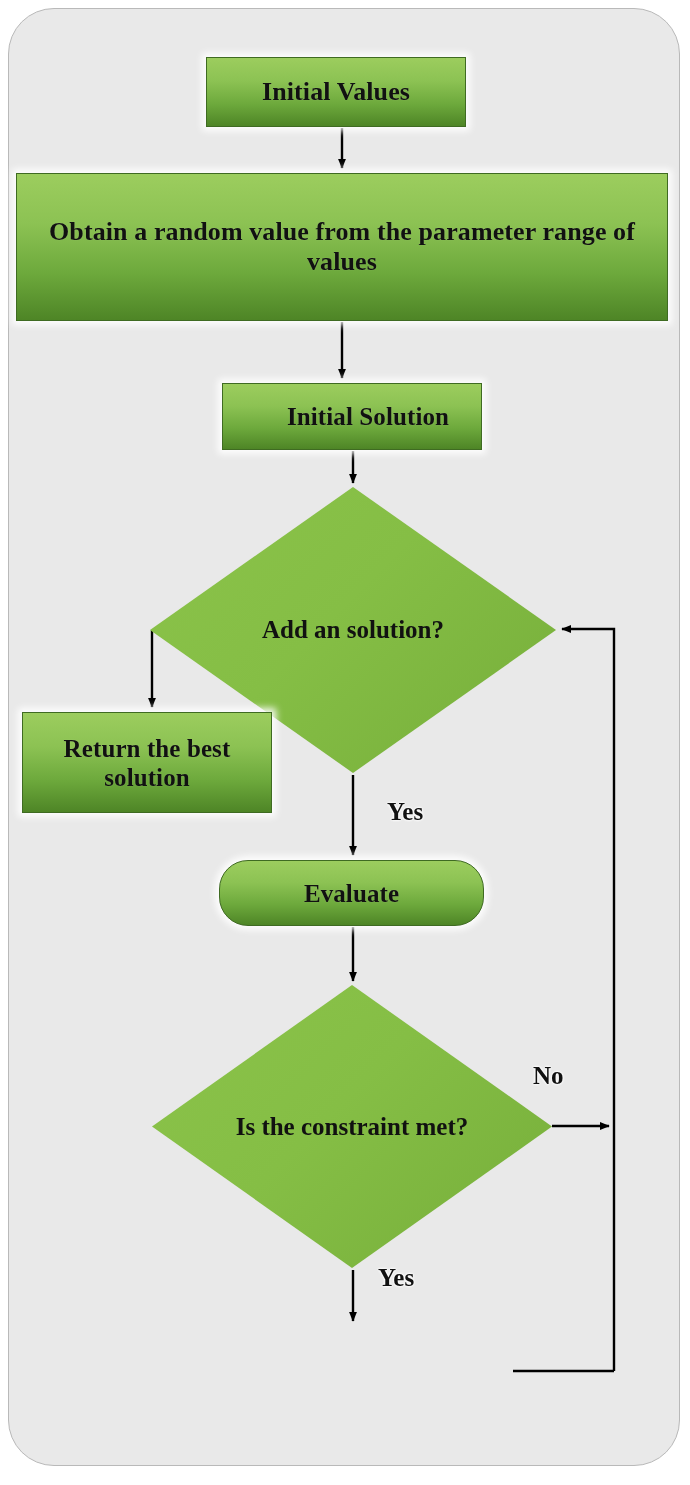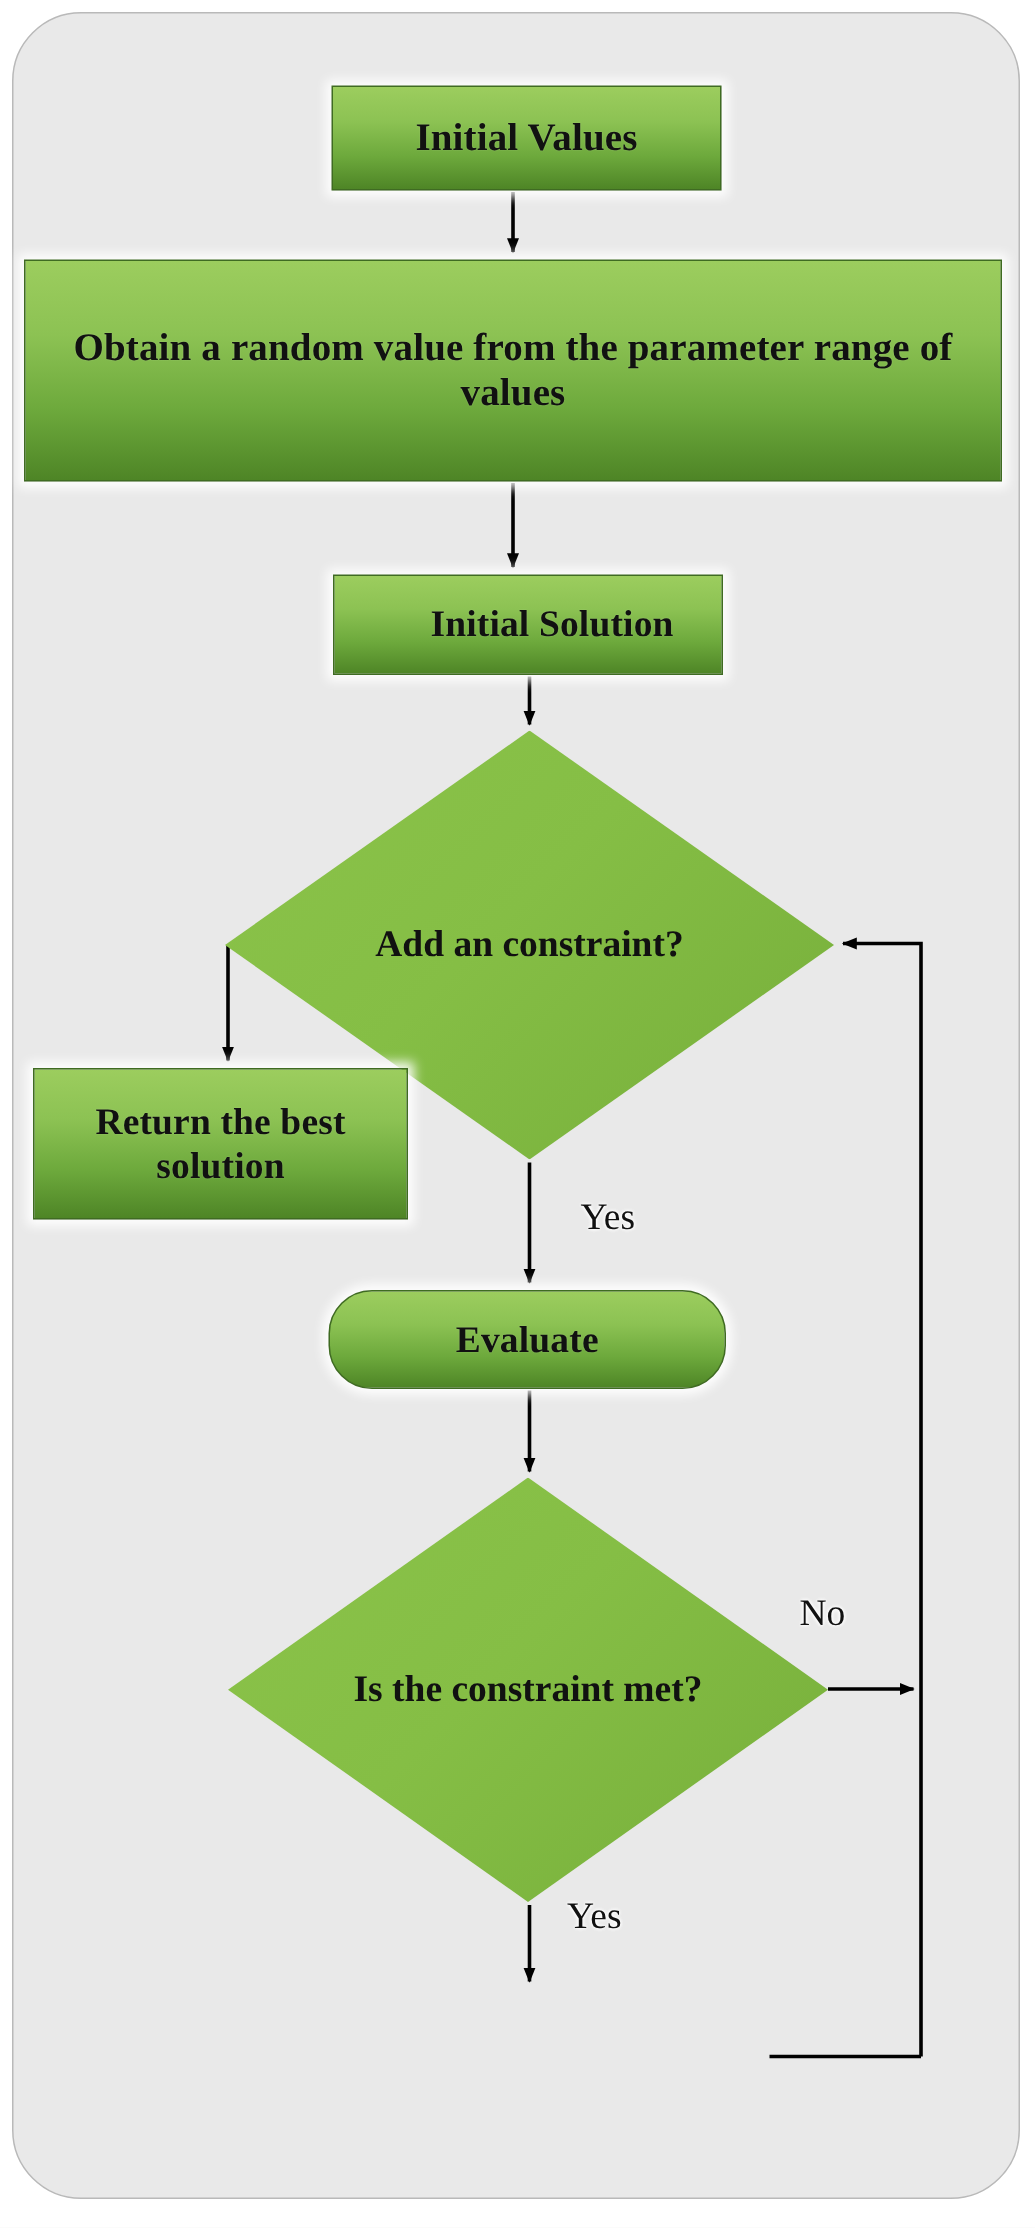--- a/index.html
+++ b/index.html
@@ -32,24 +32,24 @@
   .diamond{position:absolute;
            display:flex;align-items:center;justify-content:center;
            text-align:center;color:#111111;font-weight:bold;
            line-height:1.2;
            background:linear-gradient(135deg,#8bc34a 0%,#85be45 45%,#76ae3a 100%);
            clip-path:polygon(50% 0,100% 50%,50% 100%,0 50%);
            filter:drop-shadow(0 0 5px rgba(255,255,255,.95));}
   .diamond > span{display:block;width:68%;}
 
   
-  .elabel{position:absolute;color:#111111;font-weight:normal;
+  .elabel{position:absolute;color:#111111;font-weight:bold;
           text-shadow:0 0 3px #ffffff,0 0 3px #ffffff,0 0 2px #ffffff;}
 
-  .n-initial-values{left:221px;top:57px;width:260px;height:70px;font-size:26px;}
+  .n-initial-values{left:206px;top:57px;width:260px;height:70px;font-size:26px;}
   .n-obtain{left:16px;top:173px;width:652px;height:148px;font-size:26px;padding:0 28px;}
   .n-initial-solution{left:222px;top:383px;width:260px;height:67px;font-size:25px;padding-left:32px;}
   .d-add-iteration{left:150px;top:487px;width:406px;height:286px;font-size:25px;}
   .n-return-best{left:22px;top:712px;width:250px;height:101px;font-size:25px;align-items:center;}
   .n-evaluate{left:219px;top:860px;width:265px;height:66px;font-size:25px;border-radius:29px;}
   .d-constraint{left:152px;top:985px;width:400px;height:283px;font-size:25px;text-align:center;}
   .n-update{left:190px;top:1326px;width:323px;height:90px;font-size:25px;}
 
   .l-yes-1{left:387px;top:798px;font-size:25px;}
   .l-no{left:533px;top:1062px;font-size:25px;}
@@ -99,21 +99,21 @@
 
   <div class="node n-obtain">
     <span>Obtain a random value from the parameter range of values</span>
   </div>
 
   <div class="node n-initial-solution">
     <span>Initial Solution</span>
   </div>
 
   <div class="diamond d-add-iteration">
-    <span>Add an constraint?</span>
+    <span>Add an solution?</span>
   </div>
 
   <div class="node n-return-best">
     <span>Return the best solution</span>
   </div>
 
   <div class="node n-evaluate">
     <span>Evaluate</span>
   </div>
 

